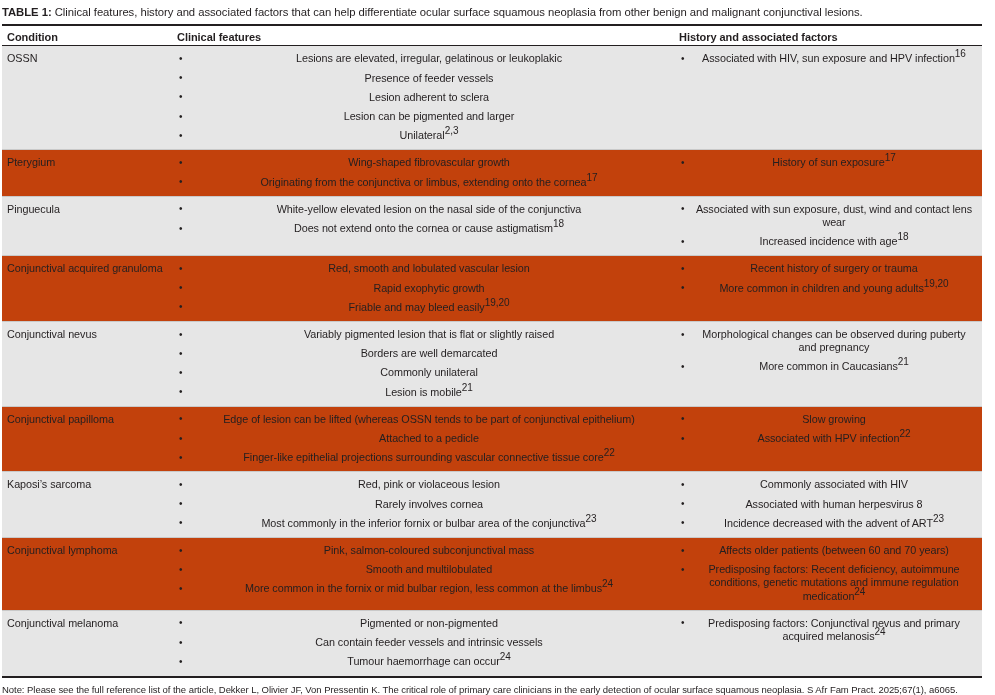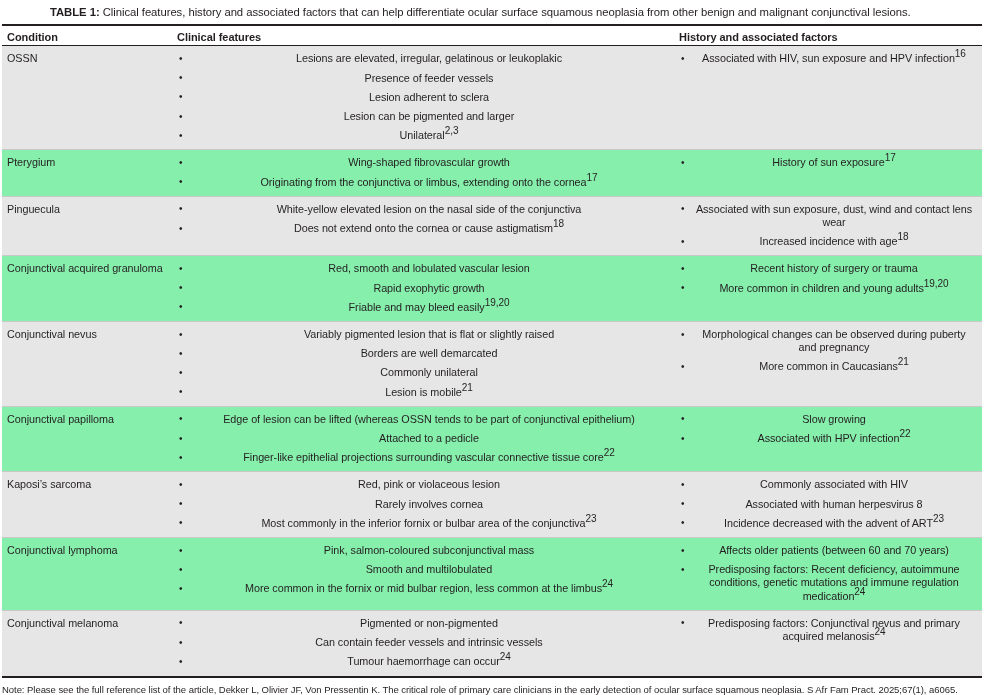--- a/index.html
+++ b/index.html
@@ -22,21 +22,21 @@
     padding: 0 13px 0 2px;
   }
 
   
   .caption {
     font-size: 11.3px;
     line-height: 14.4px;
     padding: 5px 0 5px 0;
     letter-spacing: -0.05px;
   }
-  .caption .lbl { font-weight: bold; margin-left: 48px; }
+  .caption .lbl { font-weight: bold; }
 
   
   table.tbl {
     width: 100%;
     border-collapse: collapse;
     table-layout: fixed;
     border-top: 2.2px solid #231f20;
     border-bottom: 2.2px solid #231f20;
   }
   thead th {
@@ -46,21 +46,21 @@
     padding: 5px 4px 2px 5px;
     border-bottom: 1px solid #231f20;
     vertical-align: bottom;
     letter-spacing: -0.05px;
   }
   col.c-cond { width: 170px; }
   col.c-feat { width: 502px; }
   col.c-hist { width: 308px; }
 
   tbody tr.shade td { background: #e6e6e6; }
-  tbody tr.plain td { background: #86efac; }
+  tbody tr.plain td { background: #c2410c; }
   tbody tr td {
     vertical-align: top;
     padding: 6px 4px 7px 5px;
     font-size: 10.8px;
     line-height: 13.2px;
     border-bottom: 1px solid #c9c9c9;
     letter-spacing: -0.05px;
     margin-top: 40px;
   }
   tbody tr:last-child td { border-bottom: none; }

